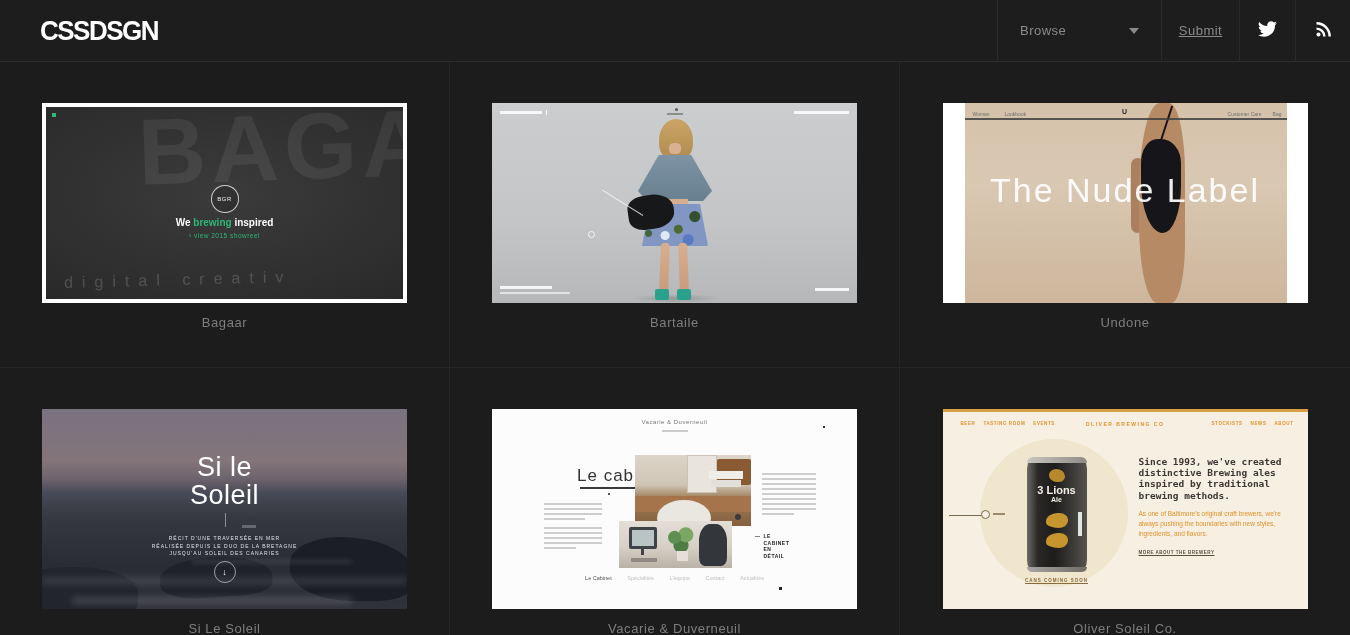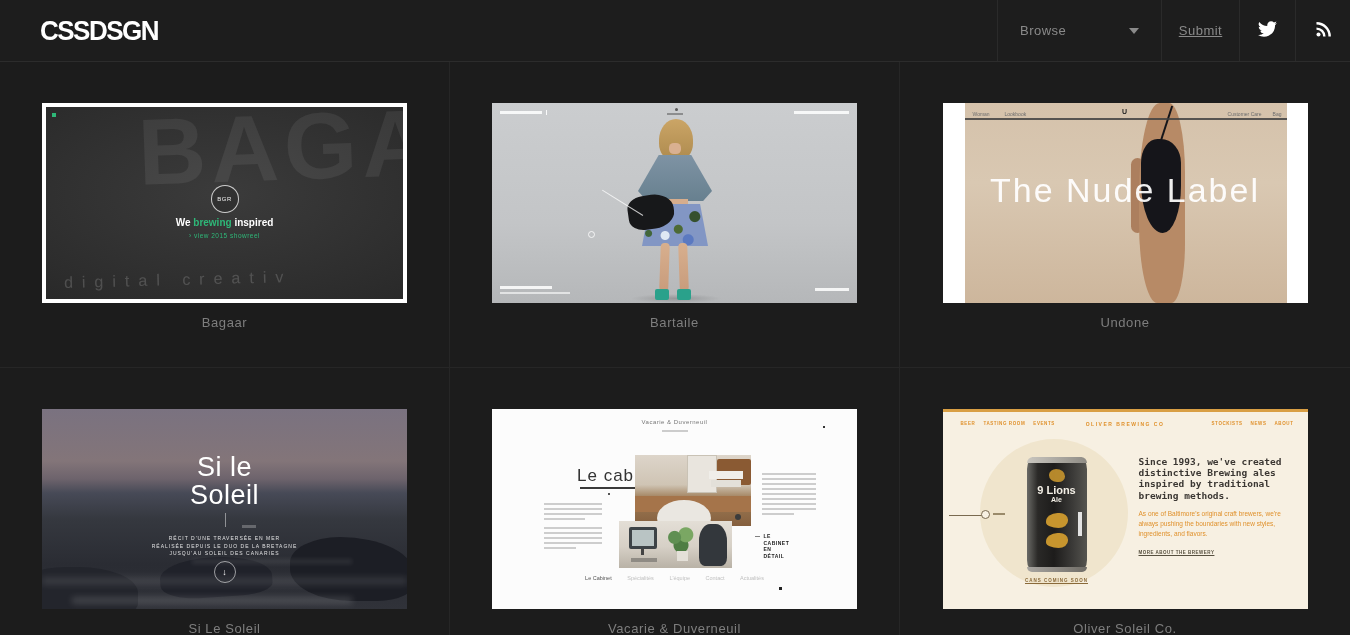--- a/index.html
+++ b/index.html
@@ -411,21 +411,21 @@
         <span>STOCKISTS</span><span>NEWS</span><span>ABOUT</span>
       </div>
       <div class="abs oli-circle"></div>
       <div class="abs oli-arrowline"></div>
       <div class="abs oli-arrowcirc"></div>
       <div class="abs oli-arrowtxt"></div>
       <div class="abs oli-can">
         <div class="abs oli-lid"></div>
         <div class="abs oli-crest"></div>
         <div class="abs oli-cantext">
-          <div>9 Lions</div>
+          <div>3 Lions</div>
           <div class="ale">Ale</div>
         </div>
         <div class="abs oli-lion oli-lion1"></div>
         <div class="abs oli-lion oli-lion2"></div>
         <div class="abs oli-sidelabel"></div>
         <div class="abs oli-rim"></div>
       </div>
       <div class="abs oli-cancap">CANS COMING SOON</div>
       <div class="abs oli-head">Since 1993, we've created distinctive Brewing ales inspired by traditional brewing methods.</div>
       <div class="abs oli-para">As one of Baltimore's original craft brewers, we're always pushing the boundaries with new styles, ingredients, and flavors.</div>

